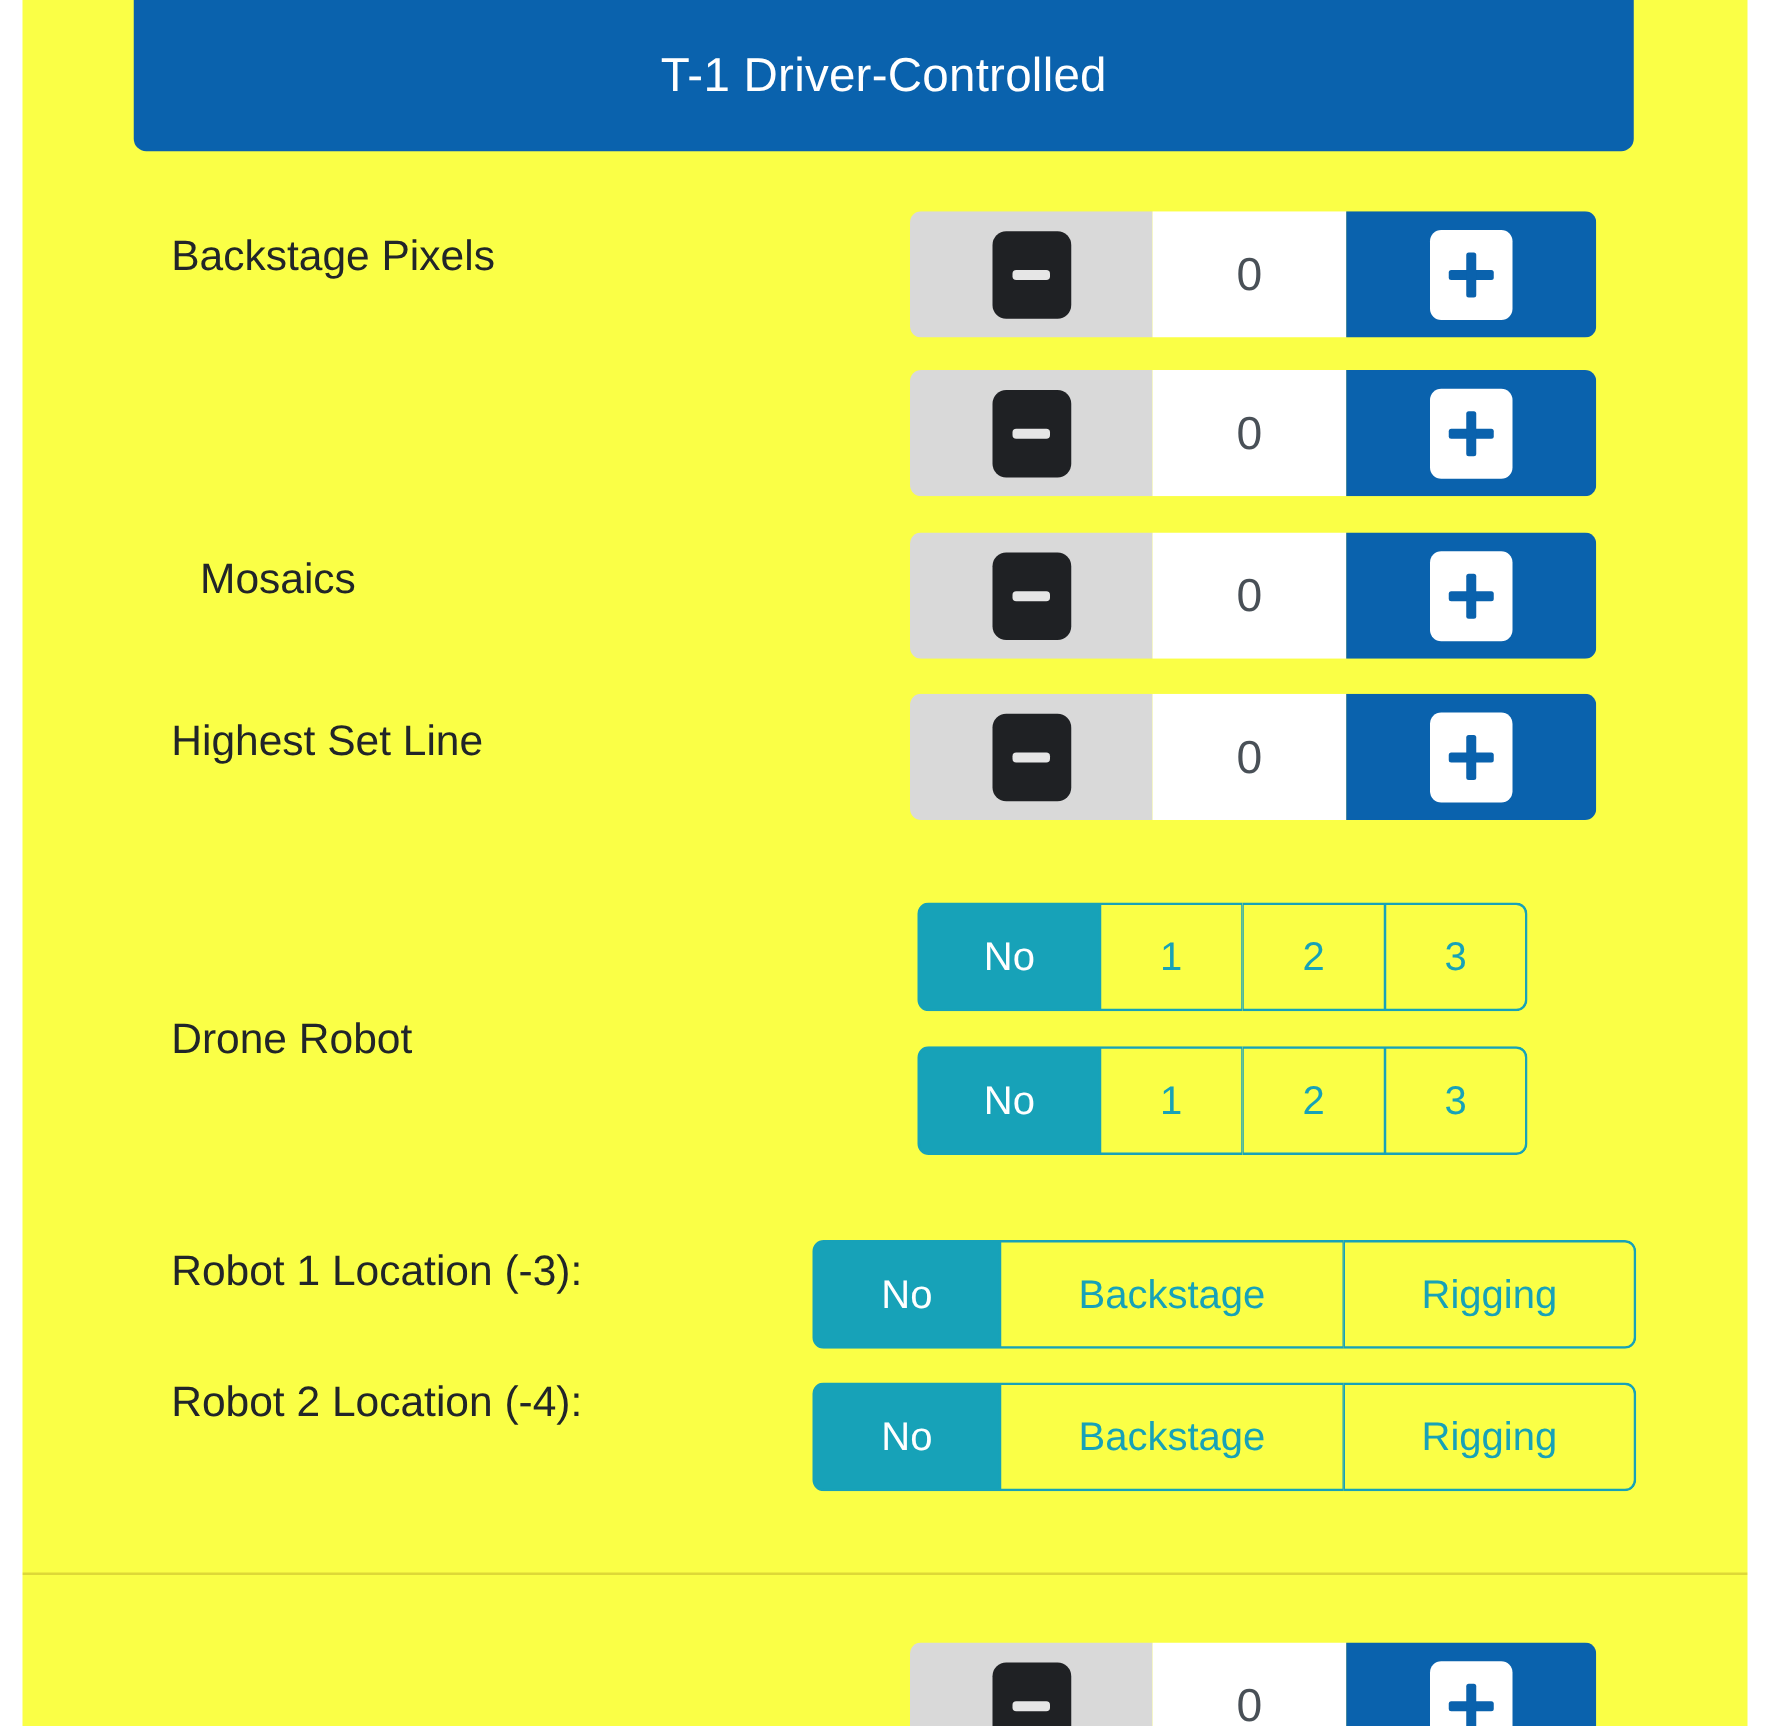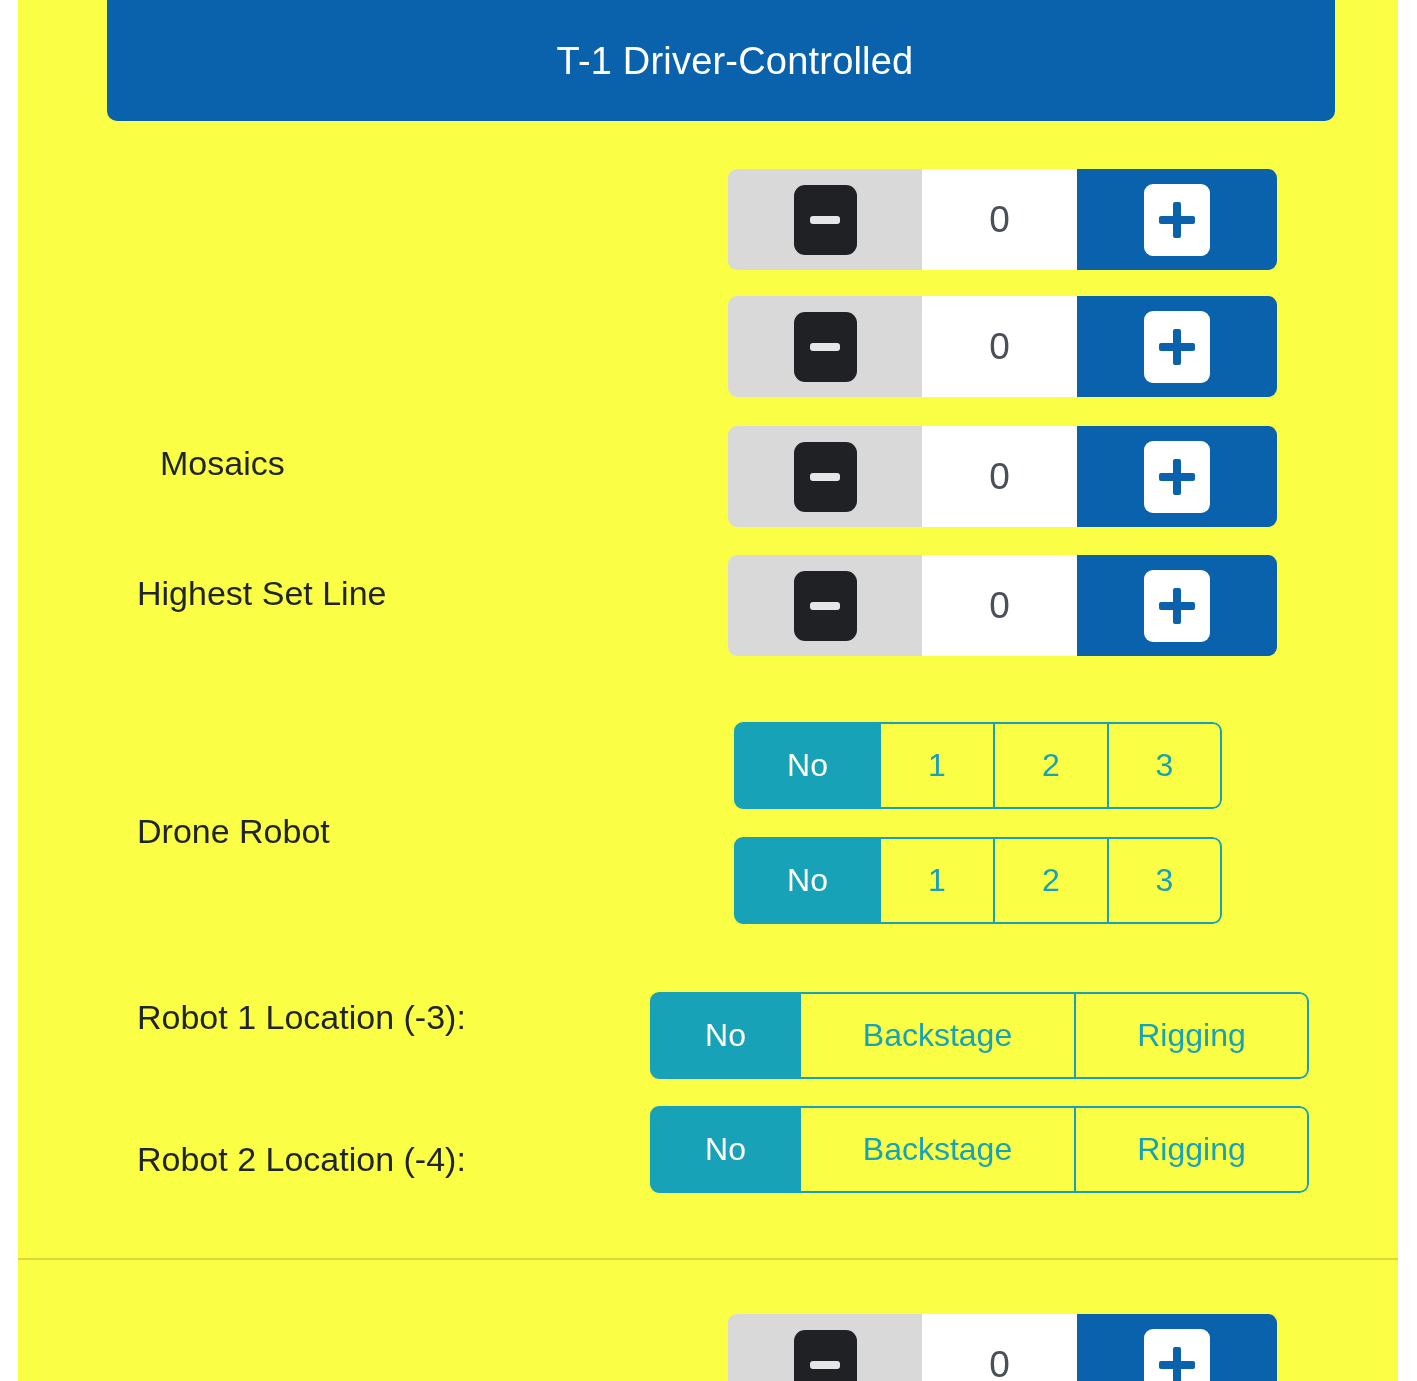--- a/index.html
+++ b/index.html
@@ -39,21 +39,20 @@
     position: absolute;
     left: 89px;          
     top: 0;
     width: 1200px;
     height: 121px;
     background: #0a62ad;
     border-radius: 0 0 10px 10px;
     display: flex;
     align-items: center;
     justify-content: center;
-    padding-left: 28px;
   }
   .header-title {
     color: #ffffff;
     font-size: 38px;
     font-weight: 400;
     letter-spacing: 0.2px;
     line-height: 1;
   }
 
   
@@ -181,20 +180,23 @@
 </head>
 <body>
 
 <div class="page">
   <div class="card">
 
     <div class="header-banner">
       <span class="header-title">T-1 Driver-Controlled</span>
     </div>
 
+    <div class="row" style="left:119px; top:186px;">
+      <span class="row-label">Backstage Pixels</span>
+    </div>
     <div class="stepper" style="left:710px; top:169px; width:549px;">
       <div class="seg-minus" style="width:194px;">
         <div class="btn-minus">
             <div class="glyph-bar"></div>
           </div>
       </div>
       <div class="seg-value" style="width:155px;">0</div>
       <div class="seg-plus" style="width:200px;">
         <div class="btn-plus">
             <div class="glyph-h"></div>
@@ -272,21 +274,21 @@
 
     <div class="row" style="left:119px; top:998px;">
       <span class="row-label">Robot 1 Location (-3):</span>
     </div>
     <div class="btn-group" style="left:600px; top:992px; width:659px;">
       <div class="seg-btn active" style="width:150px;">No</div>
       <div class="seg-btn" style="width:275px;">Backstage</div>
       <div class="seg-btn" style="width:234px;">Rigging</div>
     </div>
 
-    <div class="row" style="left:119px; top:1140px;text-align:center;">
+    <div class="row" style="left:119px; top:1103px;text-align:center;">
       <span class="row-label">Robot 2 Location (-4):</span>
     </div>
     <div class="btn-group" style="left:600px; top:1106px; width:659px;">
       <div class="seg-btn active" style="width:150px;">No</div>
       <div class="seg-btn" style="width:275px;">Backstage</div>
       <div class="seg-btn" style="width:234px;">Rigging</div>
     </div>
 
     <div class="divider" style="left:0px; top:1258px; width:1380px;"></div>
 

